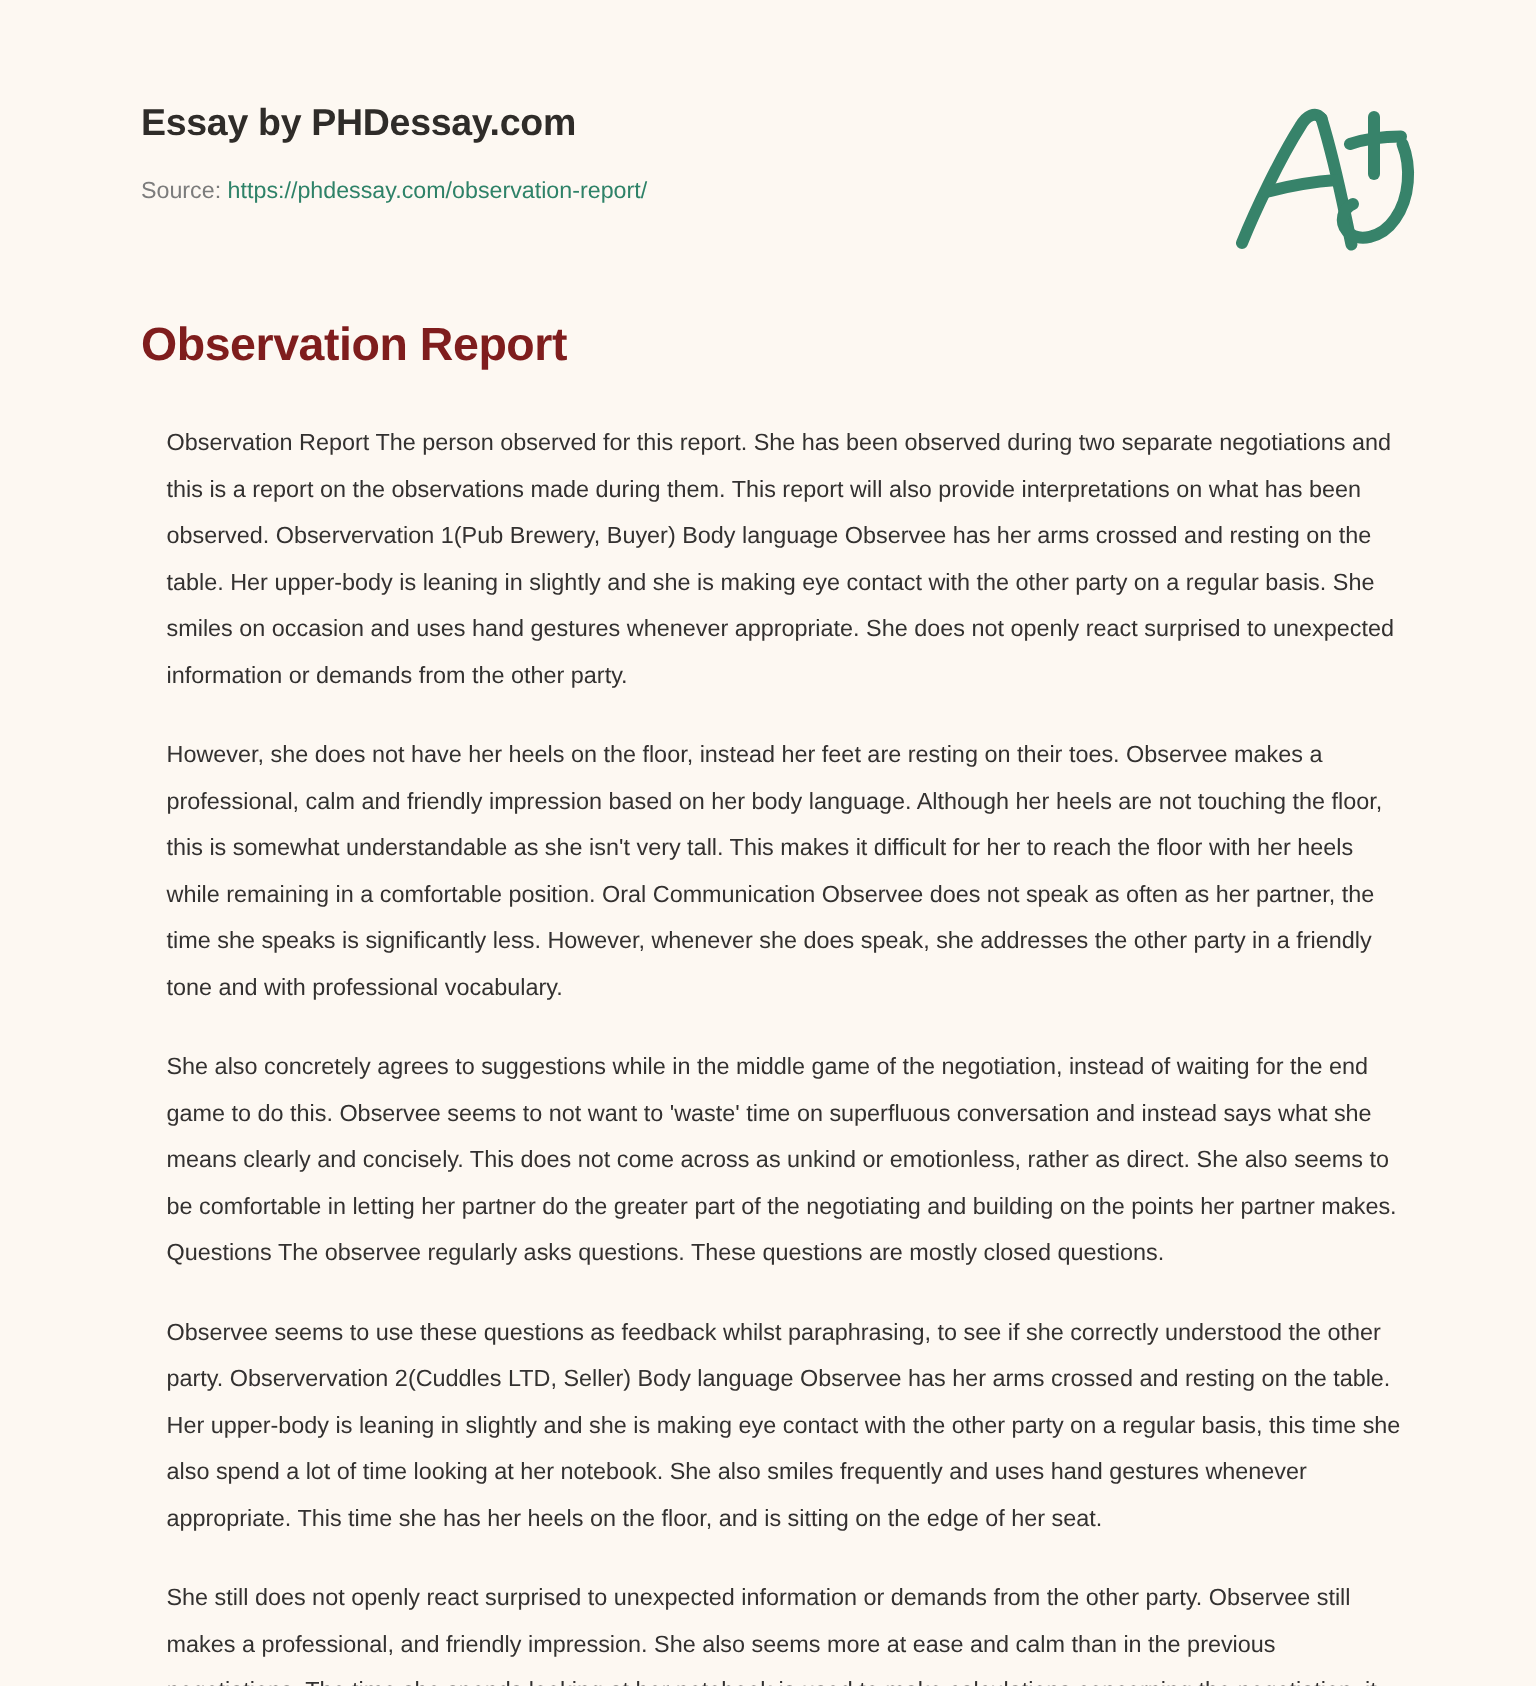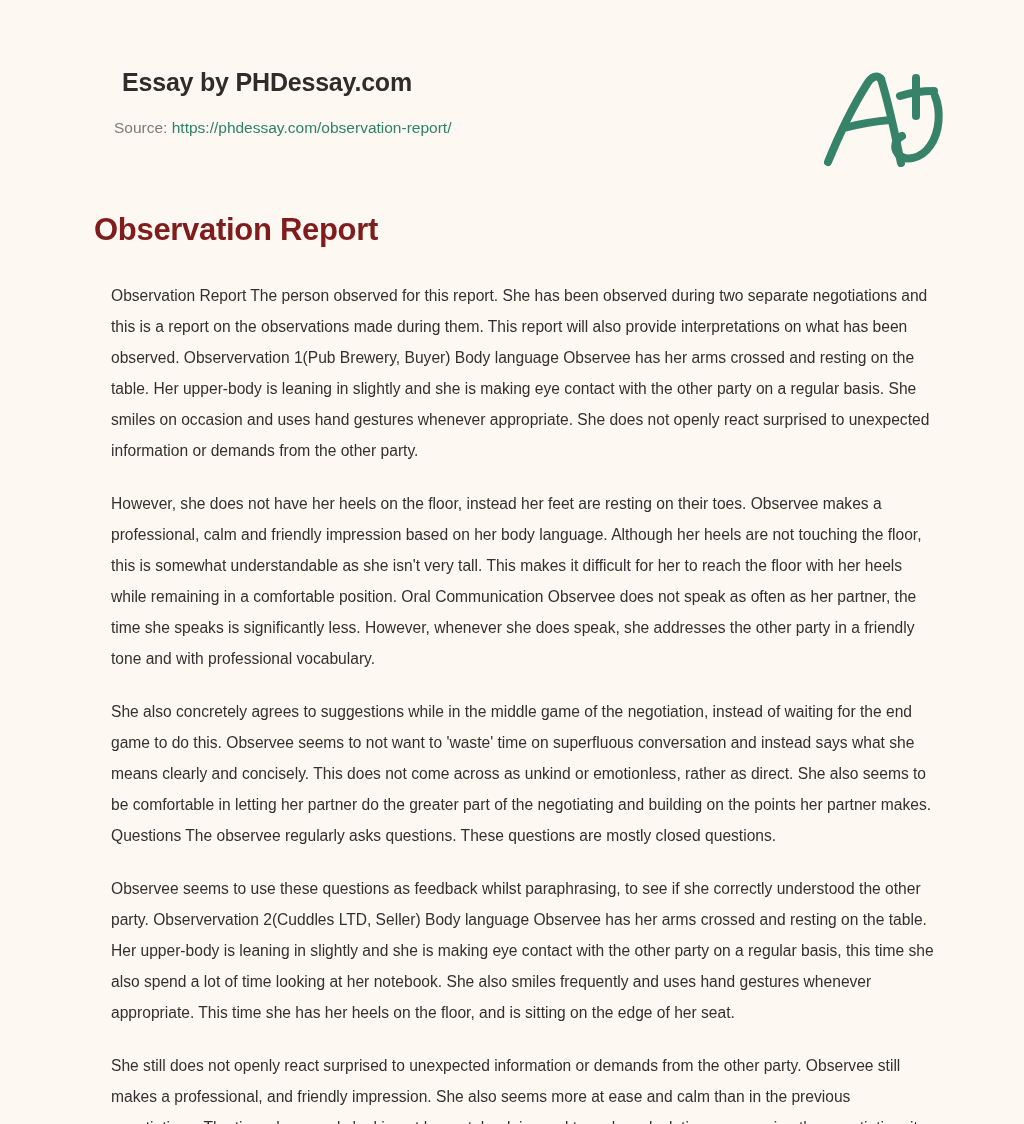--- a/index.html
+++ b/index.html
@@ -31,33 +31,31 @@
   }
   .brand-line {
     position: absolute;
     left: 94px;
     top: 68px;
     font-size: 25px;
     font-weight: bold;
     color: #2f2c29;
     letter-spacing: -0.2px;
     white-space: nowrap;
-    margin-left: 28px;
   }
   .source-line {
     position: absolute;
     left: 94px;
     top: 119px;
     font-size: 15.5px;
     color: #7c7c7c;
     white-space: nowrap;
   }
   .source-label {
     color: #7c7c7c;
-    margin-left: 20px;
   }
   .source-url {
     color: #2e8268;
     text-decoration: none;
   }
 
   
   .logo {
     position: absolute;
     left: 815px;

